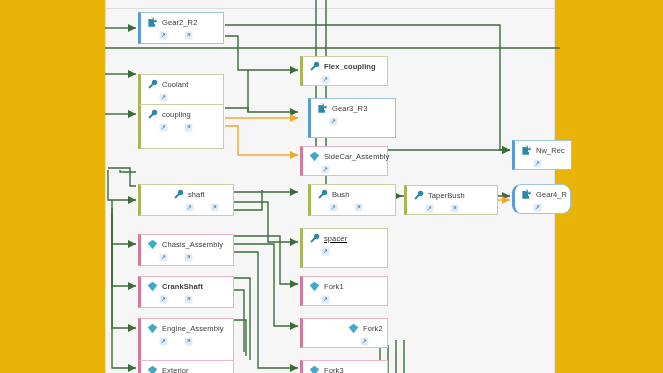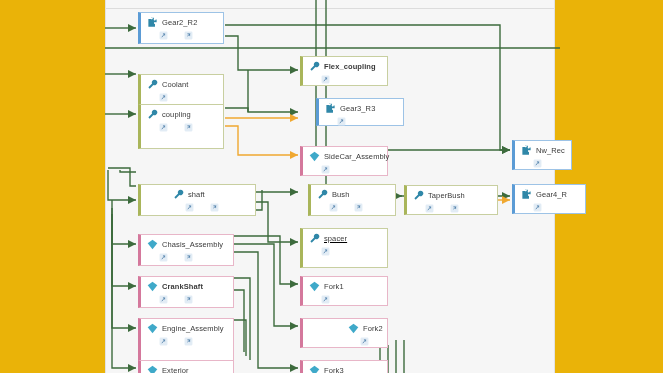--- a/index.html
+++ b/index.html
@@ -201,21 +201,21 @@
             </svg>
           </span>
           <span>
             <svg width="9" height="9" viewBox="0 0 16 16" class="glyph mini">
               <rect x="1" y="1" width="14" height="14" rx="2" fill="#dfeaf4"></rect>
               <path d="M6 5h4v4 M6 9 L11 5" stroke="#3a6fa0" stroke-width="1.4" fill="none"></path>
             </svg>
           </span>
         </div>
       </div>
-      <div class="node acc-olive" style="left: 138px; top: 184px; width: 118px; height: 32px; padding-left: 32px;">
+      <div class="node acc-olive" style="left: 138px; top: 184px; width: 96px; height: 32px; padding-left: 32px;">
         <div class="title-row">
           <span>
             <svg width="11" height="11" viewBox="0 0 16 16" class="glyph">
               <path d="M11 1a4 4 0 0 0-3.6 5.7L2 12.1 3.9 14l5.4-5.4A4 4 0 1 0 11 1z" fill="#2f87a8"></path>
             </svg>
           </span>
           <span class="nm">shaft</span>
         </div>
         <div class="btn-row">
           <span>
@@ -326,21 +326,21 @@
         </div>
         <div class="btn-row">
           <span>
             <svg width="9" height="9" viewBox="0 0 16 16" class="glyph mini">
               <rect x="1" y="1" width="14" height="14" rx="2" fill="#dfeaf4"></rect>
               <path d="M5 11 L10 5 M7 5h3v3" stroke="#3a6fa0" stroke-width="1.4" fill="none"></path>
             </svg>
           </span>
         </div>
       </div>
-      <div class="node acc-blue" style="left: 316px; top: 98px; width: 88px; height: 28px;">
+      <div class="node acc-blue" style="left: 308px; top: 98px; width: 88px; height: 40px;">
         <div class="title-row">
           <span>
             <svg width="11" height="11" viewBox="0 0 16 16" class="glyph">
               <path d="M6 1h4v2a1.4 1.4 0 1 0 2.6.7H14v4h-1.7a1.4 1.4 0 1 0-.7 2.6V14H2V3h4a1.4 1.4 0 1 0 0-2z" fill="#2f87a8"></path>
             </svg>
           </span>
           <span class="nm">Gear3_R3</span>
         </div>
         <div class="btn-row">
           <span>
@@ -493,21 +493,21 @@
         </div>
         <div class="btn-row">
           <span>
             <svg width="9" height="9" viewBox="0 0 16 16" class="glyph mini">
               <rect x="1" y="1" width="14" height="14" rx="2" fill="#dfeaf4"></rect>
               <path d="M5 11 L10 5 M7 5h3v3" stroke="#3a6fa0" stroke-width="1.4" fill="none"></path>
             </svg>
           </span>
         </div>
       </div>
-      <div class="node acc-blue" style="left: 512px; top: 184px; width: 74px; height: 30px;">
+      <div class="node acc-blue" style="left: 512px; top: 184px; width: 59px; height: 30px; border-radius: 9px;">
         <div class="title-row">
           <span>
             <svg width="11" height="11" viewBox="0 0 16 16" class="glyph">
               <path d="M6 1h4v2a1.4 1.4 0 1 0 2.6.7H14v4h-1.7a1.4 1.4 0 1 0-.7 2.6V14H2V3h4a1.4 1.4 0 1 0 0-2z" fill="#2f87a8"></path>
             </svg>
           </span>
           <span class="nm">Gear4_R</span>
         </div>
         <div class="btn-row">
           <span>

